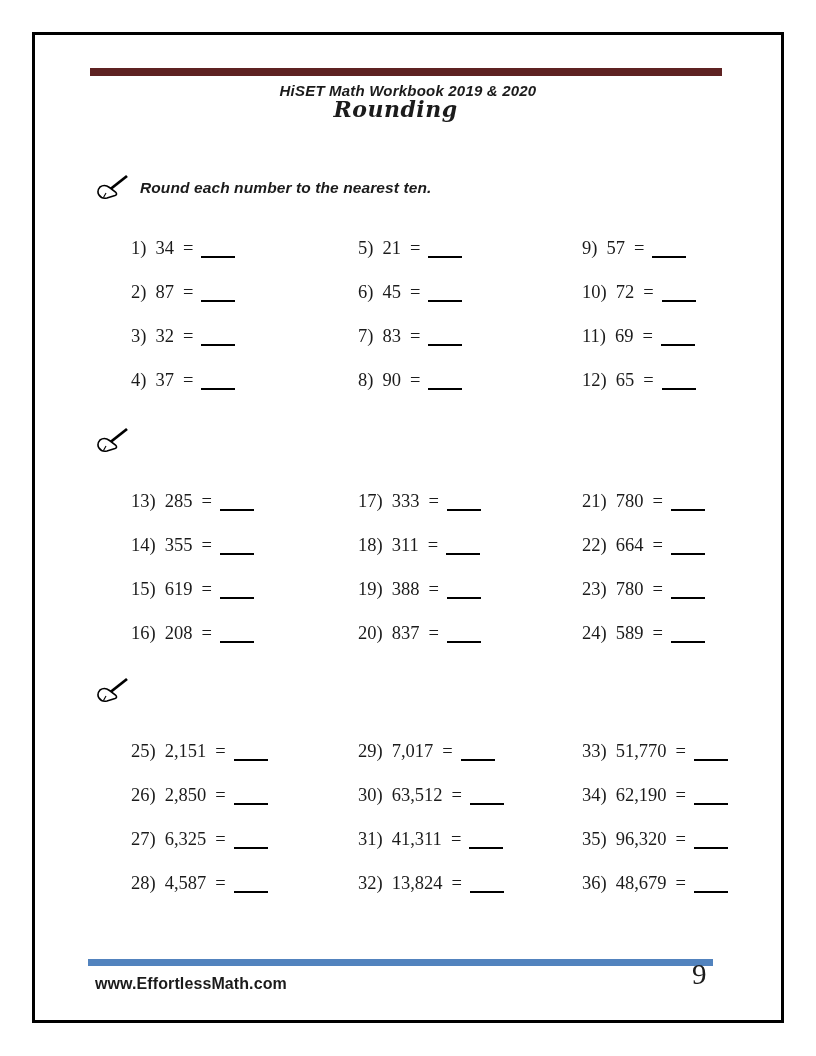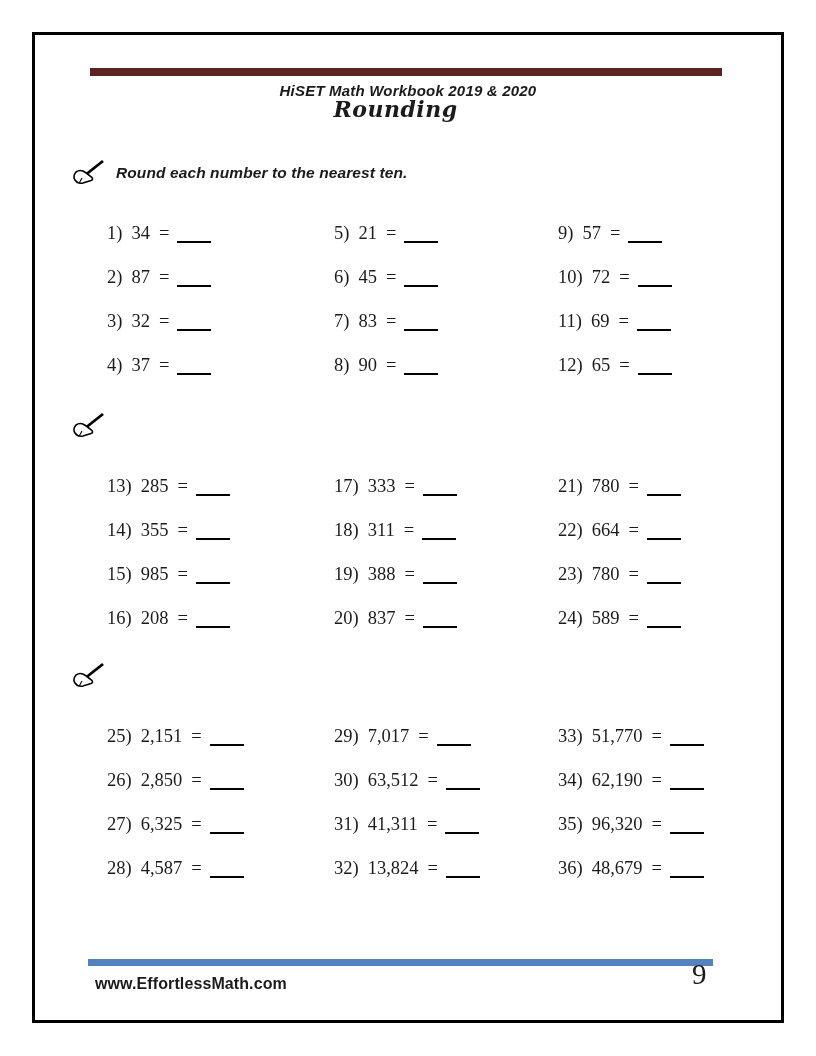--- a/index.html
+++ b/index.html
@@ -24,21 +24,21 @@
     position: absolute; top: 68px; left: 90px;
     width: 632px; height: 8px; background: #5e2222;
   }
   .doc-title {
     position: absolute; top: 96px; left: 0; width: 791px;
     text-align: center;
     font-family: "DejaVu Serif", serif;
     font-weight: bold; font-style: italic;
     font-size: 22px; letter-spacing: 0.5px;
   }
-  .section { position: absolute; left: 72px; width: 644px; }
+  .section { position: absolute; left: 96px; width: 644px; margin-top: 15px; }
   #section-0 { top: 159px; }
   #section-1 { top: 412px; }
   #section-2 { top: 662px; }
   .instr {
     display: flex; align-items: center; gap: 10px;
     font-family: "Liberation Sans", sans-serif;
     font-weight: bold; font-style: italic;
     font-size: 15.5px; letter-spacing: 0.1px;
   }
   .icon { flex: 0 0 auto; }
@@ -188,21 +188,21 @@
         <span class="blank"></span>
       </div>
       <div class="problem">
         <span class="pnum">14)</span>
         <span class="pval">355</span>
         <span class="peq">=</span>
         <span class="blank"></span>
       </div>
       <div class="problem">
         <span class="pnum">15)</span>
-        <span class="pval">985</span>
+        <span class="pval">619</span>
         <span class="peq">=</span>
         <span class="blank"></span>
       </div>
       <div class="problem">
         <span class="pnum">16)</span>
         <span class="pval">208</span>
         <span class="peq">=</span>
         <span class="blank"></span>
       </div>
       <div class="problem">

